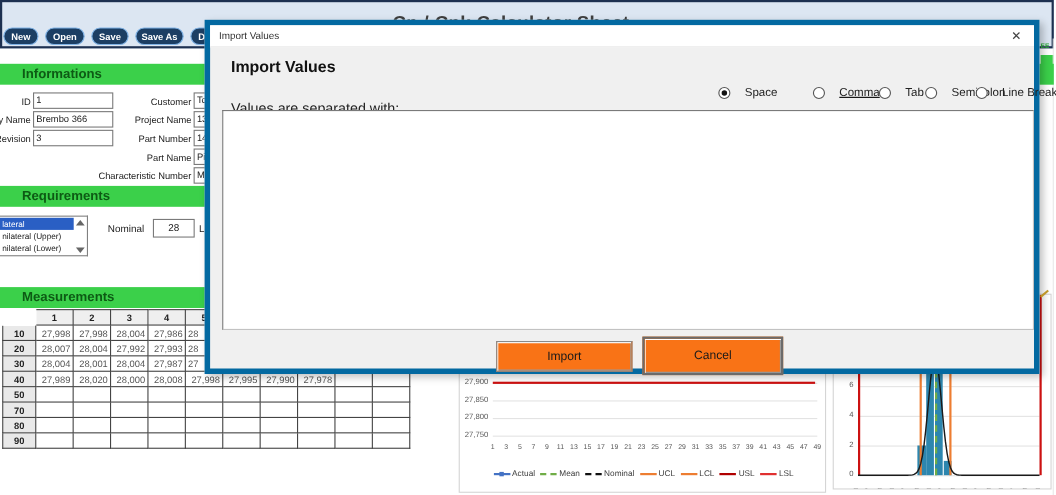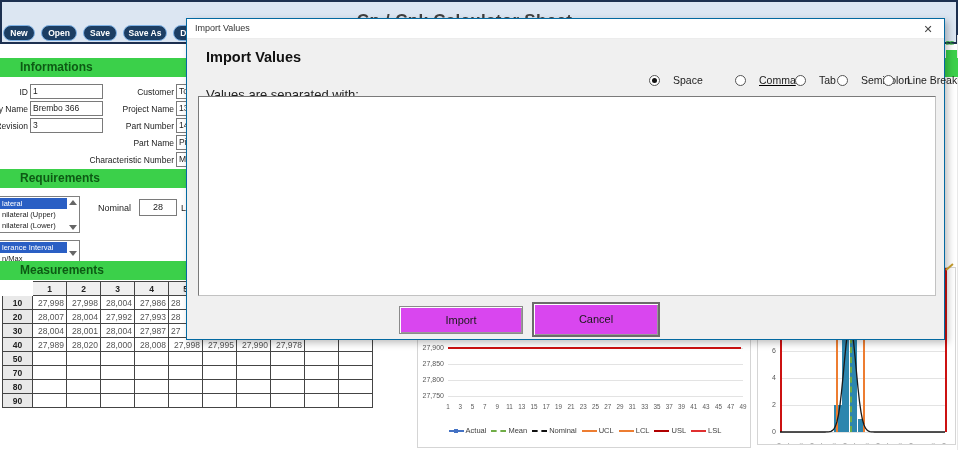--- a/index.html
+++ b/index.html
@@ -56,38 +56,38 @@
     transform:rotate(180deg); white-space:nowrap; }
   #legend { position:absolute; left:6px; top:158px; width:322px; display:flex;
     justify-content:center; align-items:center; gap:5px; }
   .leg-item { display:flex; align-items:center; gap:2px; font-size:7.5px; color:#404040; white-space:nowrap; }
   .leg-line { width:15px; height:0; border-top:2px solid #000; position:relative; }
   .leg-line.dash { border-top-style:dashed; }
   .leg-marker { position:absolute; left:5px; top:-3px; width:4px; height:4px; background:#4472c4; }
 
   
   #dialog { left:186px; top:18px; width:759px; height:322px; background:#f0f0f0;
-    border:1px solid #0369a1; box-shadow:3px 3px 7px rgba(0,0,0,.25); z-index:50; }
+    border:5px solid #0369a1; box-shadow:3px 3px 7px rgba(0,0,0,.25); z-index:50; }
   #dlg-titlebar { left:0; top:0; width:100%; height:20px; background:#fff; border-bottom:1px solid #ececec; }
   #dlg-title { left:8px; top:4px; font-size:9px; color:#333; position:absolute; }
   #dlg-close { position:absolute; right:8px; top:2px; width:16px; height:16px; font-size:11px;
     color:#444; text-align:center; line-height:16px; cursor:default; }
   #dlg-heading { left:19px; top:30px; font-size:14.5px; font-weight:bold; color:#111; }
   #dlg-seplabel { left:19px; top:68px; font-size:13px; color:#222; }
   .radio-group { position:absolute; top:55px; display:flex; align-items:center; gap:13px;text-align:right; }
   .radio-circle { width:11px; height:11px; border:1px solid #555; border-radius:50%; background:#fff;
     display:flex; align-items:center; justify-content:center; }
   .radio-dot { width:5px; height:5px; border-radius:50%; background:#111; }
   .radio-label { font-size:10.5px; color:#222; white-space:nowrap; }
   #dlg-textarea { left:11px; top:77px; width:738px; height:200px; background:#fff;
     border:1px solid #7a7a7a; border-right-color:#c2c2c2; border-bottom-color:#c2c2c2;
     resize:none; outline:none; font-family:"Liberation Sans",sans-serif; font-size:11px; position:absolute; }
-  .dlg-btn { position:absolute; background:#d946ef; border:1px solid #8a8a8a;
+  .dlg-btn { position:absolute; background:#f97316; border:1px solid #8a8a8a;
     box-shadow:inset 1px 1px 0 #fdfdfd, inset -1px -1px 0 #9a9a9a;
-    font-size:11px; color:#1a1a1a; text-align:center; font-family:"Liberation Sans",sans-serif; }
+    font-size:11px; color:#1a1a1a; text-align:center; font-family:"Liberation Sans",sans-serif;margin-left:48px; }
   #btn-import { left:212px; top:287px; width:124px; height:28px; line-height:26px; }
   #btn-cancel { left:345px; top:283px; width:128px; height:35px; line-height:31px;
     border:2px solid #6b6b6b; box-shadow:inset 1px 1px 0 #fdfdfd, inset -1px -1px 0 #9a9a9a; }
 
   
   #free-text { left:946px; top:40px; font-size:6px; font-weight:bold; color:#2fae3c; }
   #free-box { left:946px; top:50px; width:12px; height:26px; background:#3bd04a; }
   #edge-line { left:957px; top:35px; width:1px; height:415px; background:#e8e8e8; }
   #gold-mark { left:945px; top:266px; width:9px; height:2px; background:#bd9б2a; background:#bd962a; transform:rotate(-40deg); z-index:60; }
 </style>
@@ -140,27 +140,20 @@
         <div class="lb-item" style="width: 67px; margin-top: 0px;">nilateral (Lower)</div>
       </div>
     <div class="abs tri-up" style="left:69px;top:3px;"></div>
     <div class="abs tri-down" style="left:69px;top:28px;"></div>
   </div>
 
   <div class="abs flabel" style="left:98px;top:203px;width:36px;text-align:left;font-size:9px;">Nominal</div>
   <div class="abs" style="left:139px;top:199px;width:38px;height:17px;border:1px solid #7a7a7a;background:#fff;font-size:9px;color:#222;text-align:center;line-height:15px;">28</div>
   <div class="abs flabel" style="left:181px;top:203px;width:20px;text-align:left;font-size:9px;">Lo</div>
 
-  <div class="listbox" style="left:0;top:240px;width:80px;height:24px;" id="tol-listbox">
-    <div id="tol-items">
-        <div class="lb-item sel" style="width: 67px; margin-top: 1px;">lerance Interval</div>
-        <div class="lb-item" style="width: 67px; margin-top: 0px;">n/Max</div>
-      </div>
-    <div class="abs tri-down" style="left:69px;top:10px;"></div>
-  </div>
 
   <div class="abs greenbar" style="left:0;top:261px;width:420px;">Measurements</div>
 
   <table id="meas-table">
     <tbody id="meas-tbody">
         <tr>
           <th class="rowhead" style="background: rgb(255, 255, 255); border: 1px solid rgb(255, 255, 255);"></th>
           <th>1</th>
           <th>2</th>
           <th>3</th>

